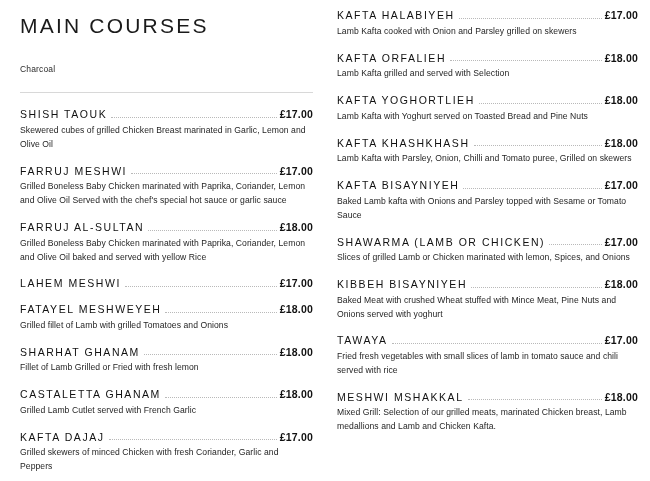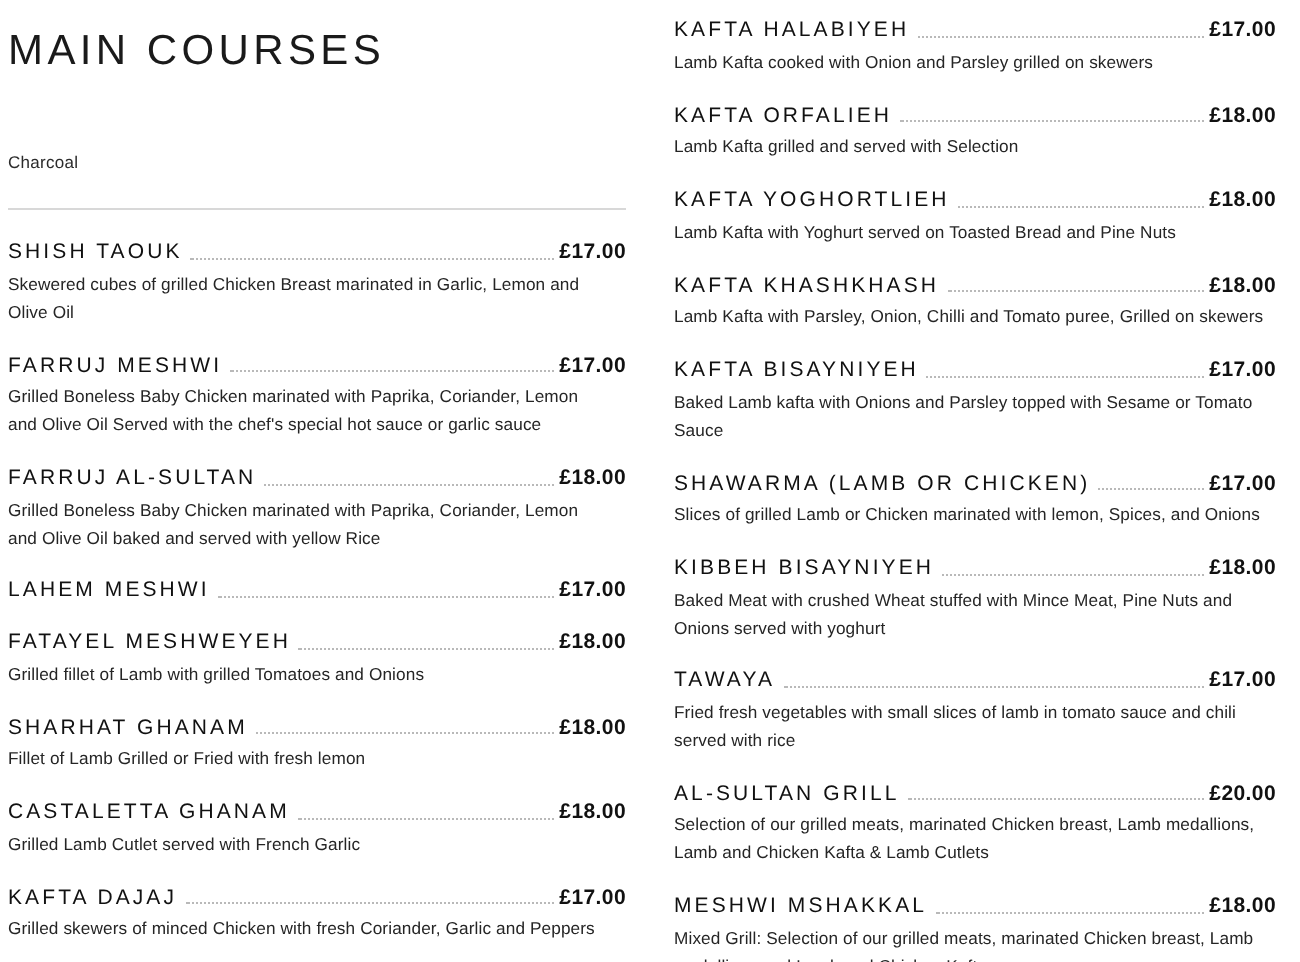--- a/index.html
+++ b/index.html
@@ -17,21 +17,21 @@
   .menu-page {
     position: relative;
     width: 650px;
     height: 481px;
     box-sizing: border-box;
     display: flex;
   }
   .column {
     box-sizing: border-box;
     width: 325px;
-    padding: 0 12px 0 4px;
+    padding: 0 12px 0 20px;
   }
   .column.right {
     padding: 0 12px 12px 12px;
   }
   .section-header {
     padding-top: 14px;
   }
   .section-title {
     font-size: 21px;
     font-weight: 300;
@@ -39,21 +39,21 @@
     color: #1a1a1a;
     text-transform: uppercase;
     line-height: 1.1;
     margin: 0;
     font-family: "Liberation Sans", sans-serif;
   }
   .section-subtitle {
     font-size: 8.5px;
     color: #2b2b2b;
     letter-spacing: 0.15px;
-    margin-top: 39px;
+    margin-top: 27px;
     line-height: 1.3;
   }
   .divider {
     border-top: 1px solid #d8d8d8;
     margin-top: 17px;
     width: 100%;
   }
   .items {
     padding-top: 15px;
   }
@@ -243,28 +243,20 @@
         <div class="menu-item">
           <div class="item-head">
             <span class="item-name">TAWAYA</span>
             <span class="leader"></span>
             <span class="item-price">£17.00</span>
           </div>
           <div class="item-desc">Fried fresh vegetables with small slices of lamb in tomato sauce and chili served with rice</div>
         </div>
         <div class="menu-item">
           <div class="item-head">
-            <span class="item-name">AL-SULTAN GRILL</span>
-            <span class="leader"></span>
-            <span class="item-price">£20.00</span>
-          </div>
-          <div class="item-desc">Selection of our grilled meats, marinated Chicken breast, Lamb medallions, Lamb and Chicken Kafta &amp; Lamb Cutlets</div>
-        </div>
-        <div class="menu-item">
-          <div class="item-head">
             <span class="item-name">MESHWI MSHAKKAL</span>
             <span class="leader"></span>
             <span class="item-price">£18.00</span>
           </div>
           <div class="item-desc">Mixed Grill: Selection of our grilled meats, marinated Chicken breast, Lamb medallions and Lamb and Chicken Kafta.</div>
         </div>
       </div>
   </div>
 
 </div>

